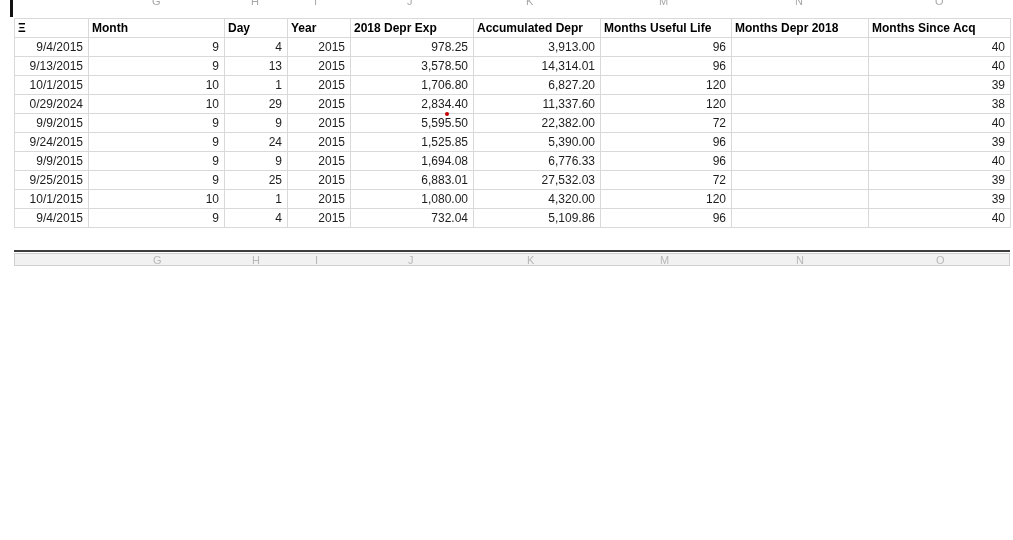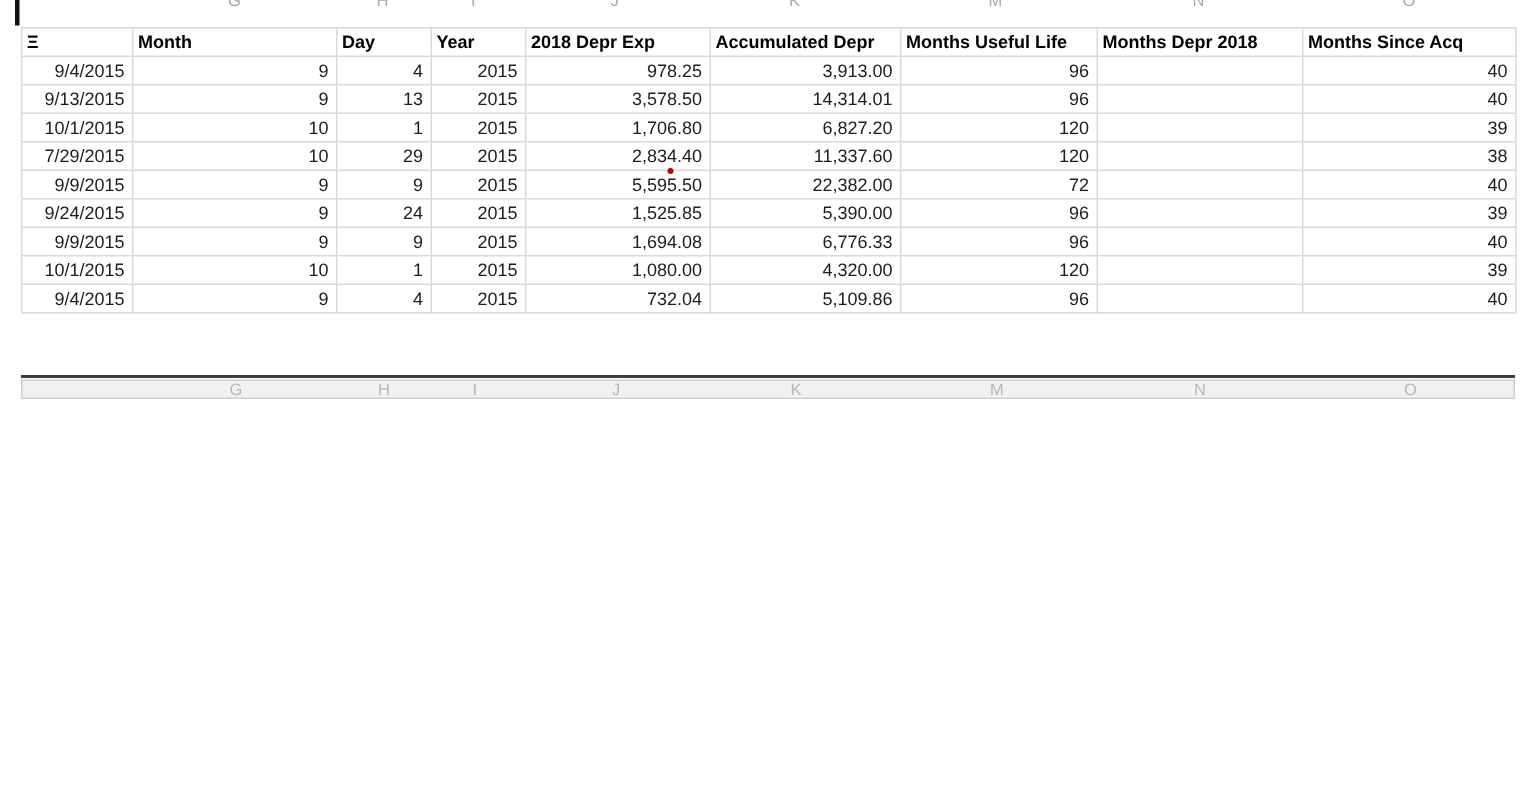--- a/index.html
+++ b/index.html
@@ -106,21 +106,21 @@
           <td>10</td>
           <td>1</td>
           <td>2015</td>
           <td>1,706.80</td>
           <td>6,827.20</td>
           <td>120</td>
           <td></td>
           <td>39</td>
         </tr>
         <tr>
-          <td>7/29/2015</td>
+          <td>0/29/2024</td>
           <td>10</td>
           <td>29</td>
           <td>2015</td>
           <td>2,834.40</td>
           <td>11,337.60</td>
           <td>120</td>
           <td></td>
           <td>38</td>
         </tr>
         <tr>
@@ -148,20 +148,31 @@
         <tr>
           <td>9/9/2015</td>
           <td>9</td>
           <td>9</td>
           <td>2015</td>
           <td>1,694.08</td>
           <td>6,776.33</td>
           <td>96</td>
           <td></td>
           <td>40</td>
+        </tr>
+        <tr>
+          <td>9/25/2015</td>
+          <td>9</td>
+          <td>25</td>
+          <td>2015</td>
+          <td>6,883.01</td>
+          <td>27,532.03</td>
+          <td>72</td>
+          <td></td>
+          <td>39</td>
         </tr>
         <tr>
           <td>10/1/2015</td>
           <td>10</td>
           <td>1</td>
           <td>2015</td>
           <td>1,080.00</td>
           <td>4,320.00</td>
           <td>120</td>
           <td></td>

